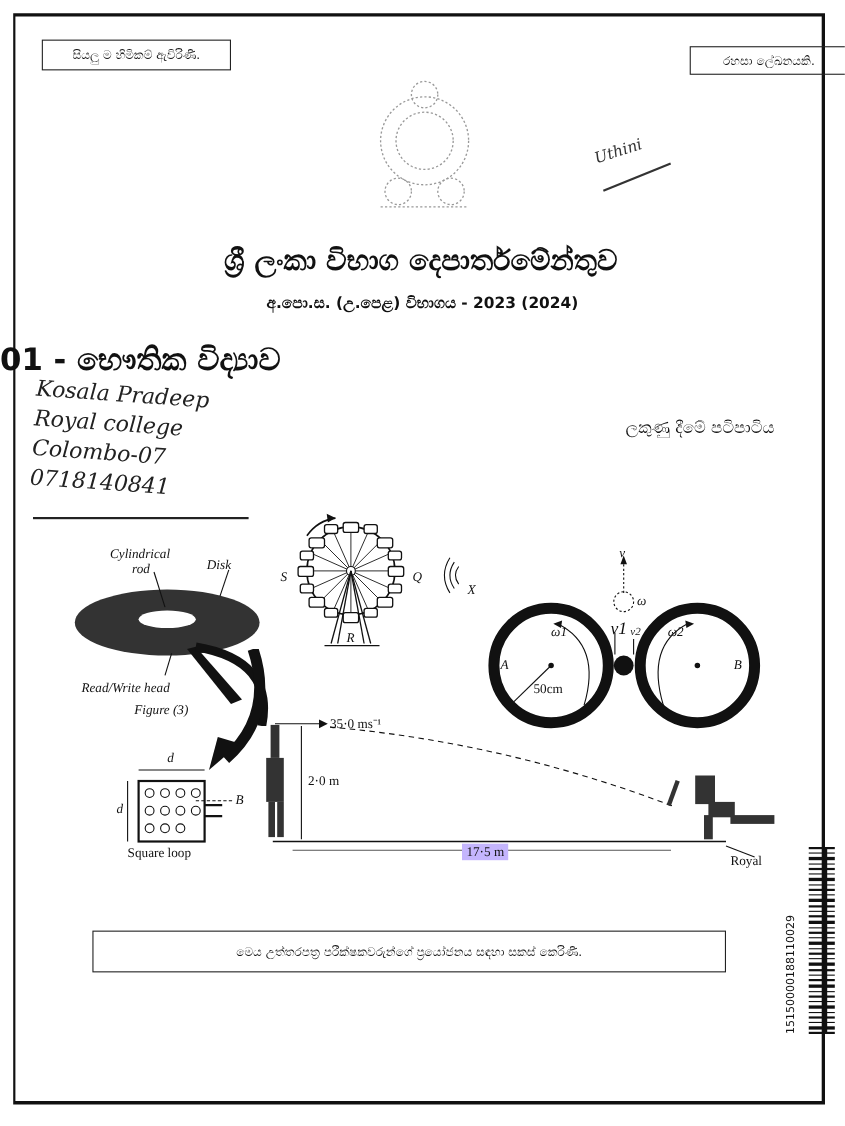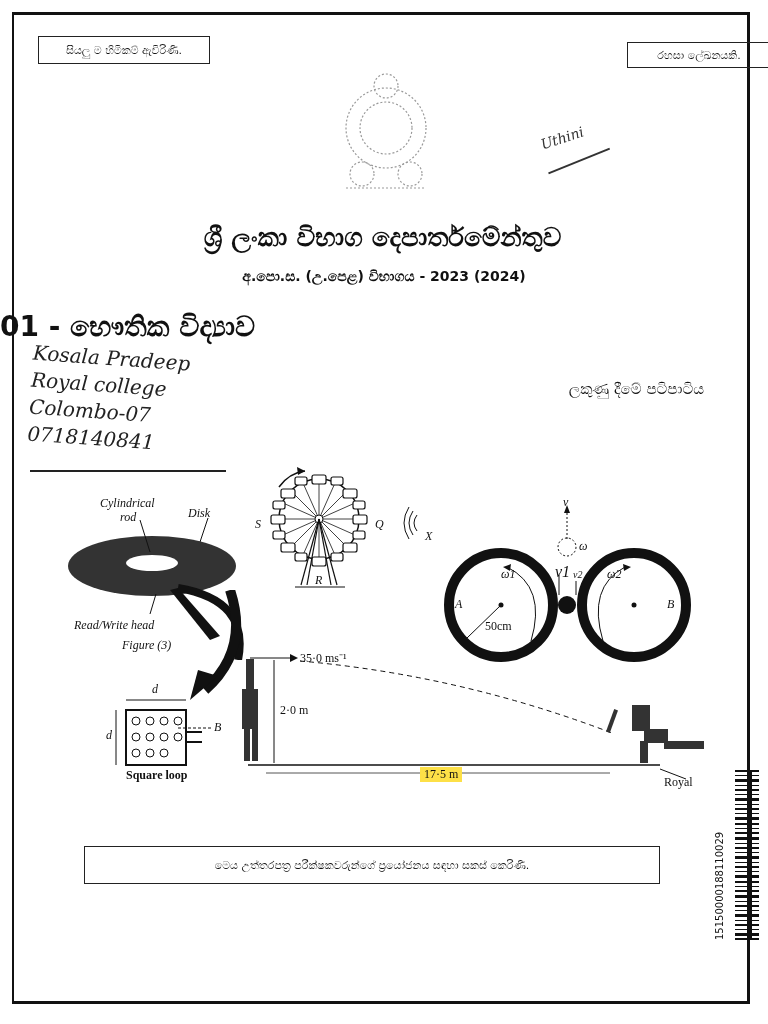--- a/index.html
+++ b/index.html
@@ -179,21 +179,21 @@
         <circle cx="54" cy="47" r="4"></circle>
         <circle cx="68" cy="47" r="4"></circle>
       <circle cx="26" cy="63" r="4"></circle>
         <circle cx="40" cy="63" r="4"></circle>
         <circle cx="54" cy="63" r="4"></circle>
     </g>
   </svg>
   <div class="lbl" style="left:42px;top:-8px;font-style:italic;">d</div>
   <div class="lbl" style="left:-4px;top:38px;font-style:italic;">d</div>
   <div class="lbl" style="left:104px;top:30px;font-style:italic;">B</div>
-  <div class="lbl" style="left:16px;top:78px;font-weight:bold;">Square loop</div>
+  <div class="lbl" style="left:6px;top:78px;">Square loop</div>
 </div>
 
 <div class="fig" style="left:240px;top:645px;width:480px;height:145px;">
   <svg width="480" height="145">
     <line x1="8" y1="120" x2="420" y2="120" stroke="#111" stroke-width="1.5"></line>
     <line x1="10" y1="13" x2="55" y2="13" stroke="#111"></line>
     <polygon points="58,13 50,9 50,17" fill="#111"></polygon>
     <line x1="34" y1="15" x2="34" y2="118" stroke="#111"></line>
     <path d="M60 16 Q220 30 372 88" stroke="#111" stroke-dasharray="5 4" fill="none"></path>
     <line x1="26" y1="128" x2="370" y2="128" stroke="#555"></line>
@@ -205,21 +205,21 @@
       <rect x="392" y="60" width="18" height="26"></rect>
         <rect x="404" y="84" width="24" height="14"></rect>
       <rect x="400" y="96" width="8" height="22"></rect>
         <rect x="424" y="96" width="40" height="8"></rect>
       <rect x="370" y="64" width="4" height="24" transform="rotate(20 372 76)"></rect>
     </g>
     <line x1="420" y1="124" x2="446" y2="134" stroke="#111"></line>
   </svg>
   <div class="lbl" style="left:60px;top:4px;">35·0 ms⁻¹</div>
   <div class="lbl" style="left:40px;top:58px;">2·0 m</div>
-  <div class="lbl" style="left:180px;top:122px;background:#fde047;padding:0 4px;">17·5 m</div>
+  <div class="lbl" style="left:180px;top:122px;background:#c4b5fd;padding:0 4px;">17·5 m</div>
   <div class="lbl" style="left:424px;top:130px;">Royal</div>
 </div>
 
 <div class="foot">මෙය උත්තරපත්‍ර පරීක්ෂකවරුන්ගේ ප්‍රයෝජනය සඳහා සකස් කෙරිණි.</div>
 
 <svg class="barcode" viewBox="0 0 24 170">
   <g fill="#111">
     <rect x="0" y="0" width="24" height="2"></rect>
       <rect x="0" y="5" width="24" height="1"></rect>
       <rect x="0" y="9" width="24" height="3"></rect>

